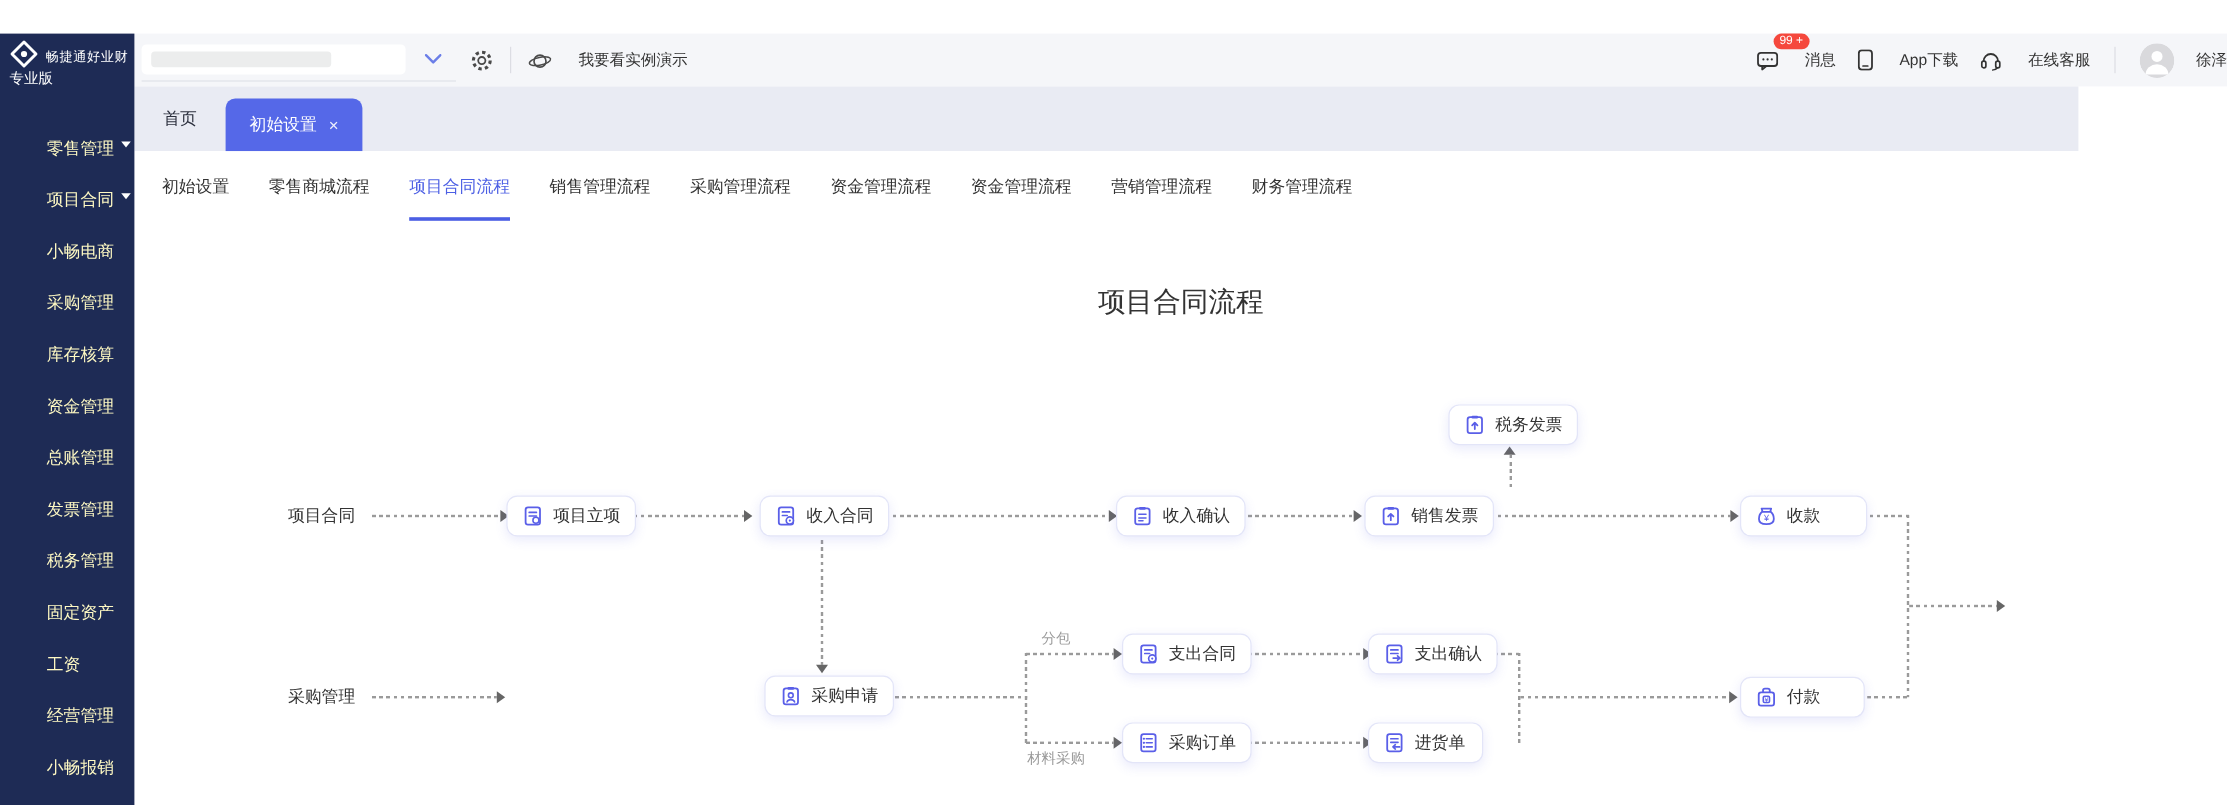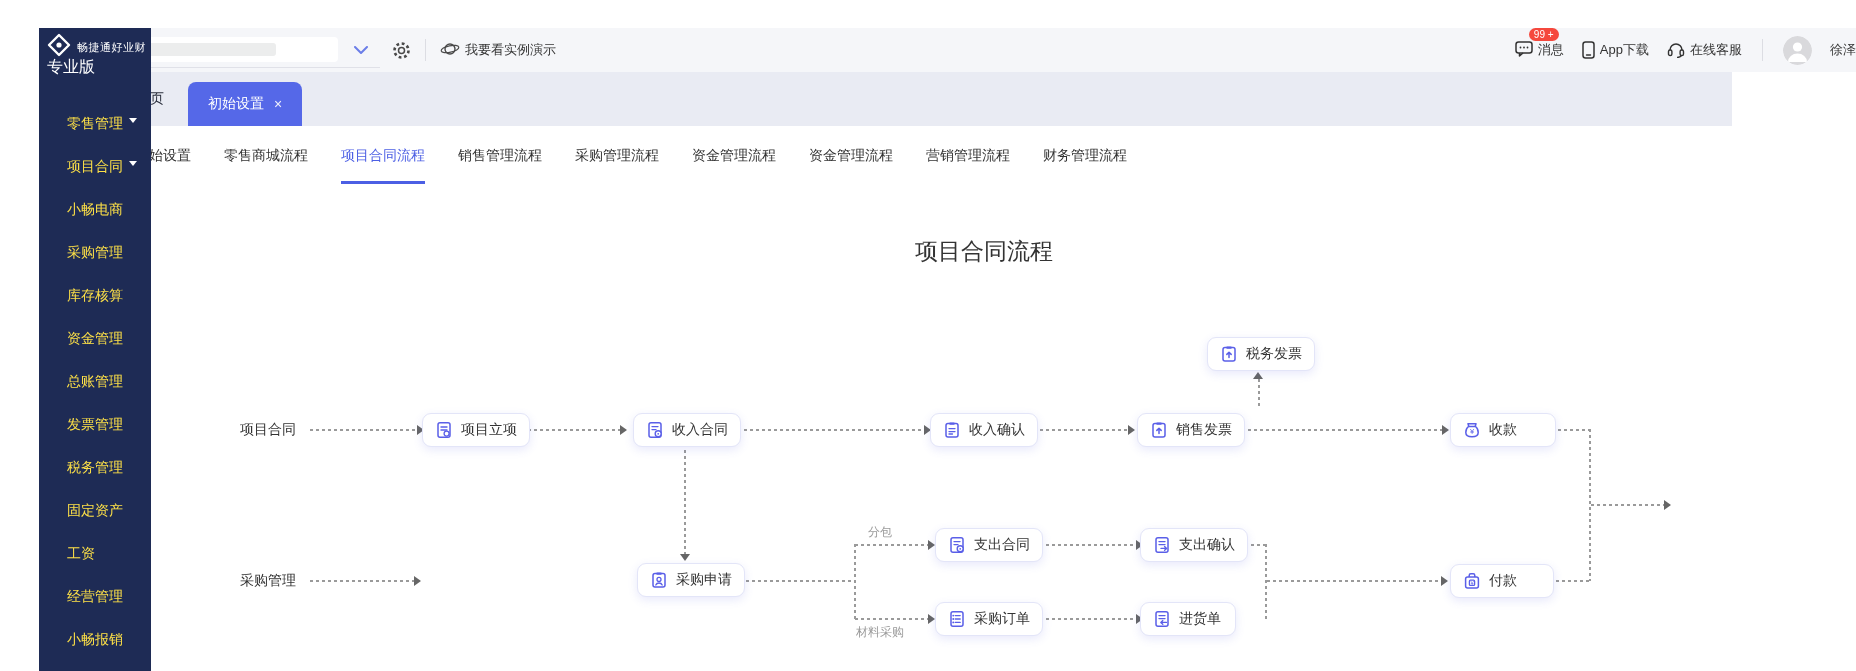--- a/index.html
+++ b/index.html
@@ -3,36 +3,36 @@
 <meta charset="utf-8">
 <style>
   * { box-sizing: border-box; margin: 0; padding: 0; }
   body { font-family: "Liberation Sans", "DejaVu Sans", sans-serif; }
   .app { position: relative; width: 1856px; height: 671px; background: #fff; overflow: hidden; }
 
   
   .topstrip { position: absolute; left: 0; top: 0; width: 1856px; height: 28px; background: #ffffff; }
 
   
-  .sidebar { position: absolute; left: 0; top: 28px; width: 112px; height: 643px; background: #1e2b55; z-index: 5; margin-left: 39px; }
+  .sidebar { position: absolute; left: 0; top: 28px; width: 112px; height: 643px; background: #1e2b55; z-index: 5; }
   .brand { height: 46px; position: relative; }
   .brand-logo { position: absolute; left: 8px; top: 5px; }
   .brand-name { position: absolute; left: 38px; top: 12px; color: #fff; font-size: 11px; letter-spacing: 0.5px; white-space: nowrap; }
-  .brand-edition { position: absolute; left: 8px; top: 29px; color: #fff; font-size: 16px; }
+  .brand-edition { position: absolute; left: 8px; top: 29px; color: #fff; font-size: 12px; }
   .side-items { margin-top: 28px; }
-  .side-item { height: 43px; line-height: 43px; padding-left: 28px; color: #fde047; font-size: 14px; cursor: pointer; white-space: nowrap; }
+  .side-item { height: 43px; line-height: 43px; padding-left: 39px; color: #fef9c3; font-size: 14px; cursor: pointer; white-space: nowrap; }
   .caret { display: inline-block; width: 0; height: 0; border: 4px solid transparent; border-top: 5px solid #fff; margin-left: 6px; vertical-align: 1px; }
 
   
   .header { position: absolute; left: 112px; top: 28px; width: 1744px; height: 44px; background: #f5f6f9; display: flex; align-items: center; }
   .selector { position: relative; width: 262px; height: 36px; margin-left: 6px; border-bottom: 1px solid #e0e1e8; display: flex; align-items: center; }
   .selector-box { width: 220px; height: 25px; background: #ffffff; border-radius: 4px; display: flex; align-items: center; padding-left: 8px; }
   .redact { width: 150px; height: 13px; background: #eceded; border-radius: 3px; }
   .sel-chevron { margin-left: 16px; }
-  .hicon { display: inline-flex; align-items: flex-start; gap: 5px; color: #333; font-size: 13px; cursor: pointer; white-space: nowrap; }
+  .hicon { display: inline-flex; align-items: flex-end; gap: 22px; color: #333; font-size: 13px; cursor: pointer; white-space: nowrap; }
   .divider { width: 1px; height: 22px; background: #dcdde3; margin: 0 14px; }
   .header-right { margin-left: auto; display: flex; align-items: center; gap: 18px; padding-right: 0; }
   .msg-wrap { position: relative; }
   .badge { position: absolute; top: -13px; left: 14px; background: #f5483d; color: #fff; font-size: 10px; line-height: 13px; padding: 0 5px; border-radius: 8px; white-space: nowrap; }
   .avatar { width: 29px; height: 29px; border-radius: 50%; overflow: hidden; flex: 0 0 auto; }
   .username { font-size: 13px; color: #333; max-width: 38px; overflow: hidden; white-space: nowrap; }
 
   
   .tabstrip { position: absolute; left: 112px; top: 72px; width: 1620px; height: 54px; background: #e9ebf3; display: flex; align-items: flex-end; }
   .wtab-home { height: 54px; display: flex; align-items: center; padding: 0 24px; font-size: 14px; color: #2b2f3d; cursor: pointer; }

